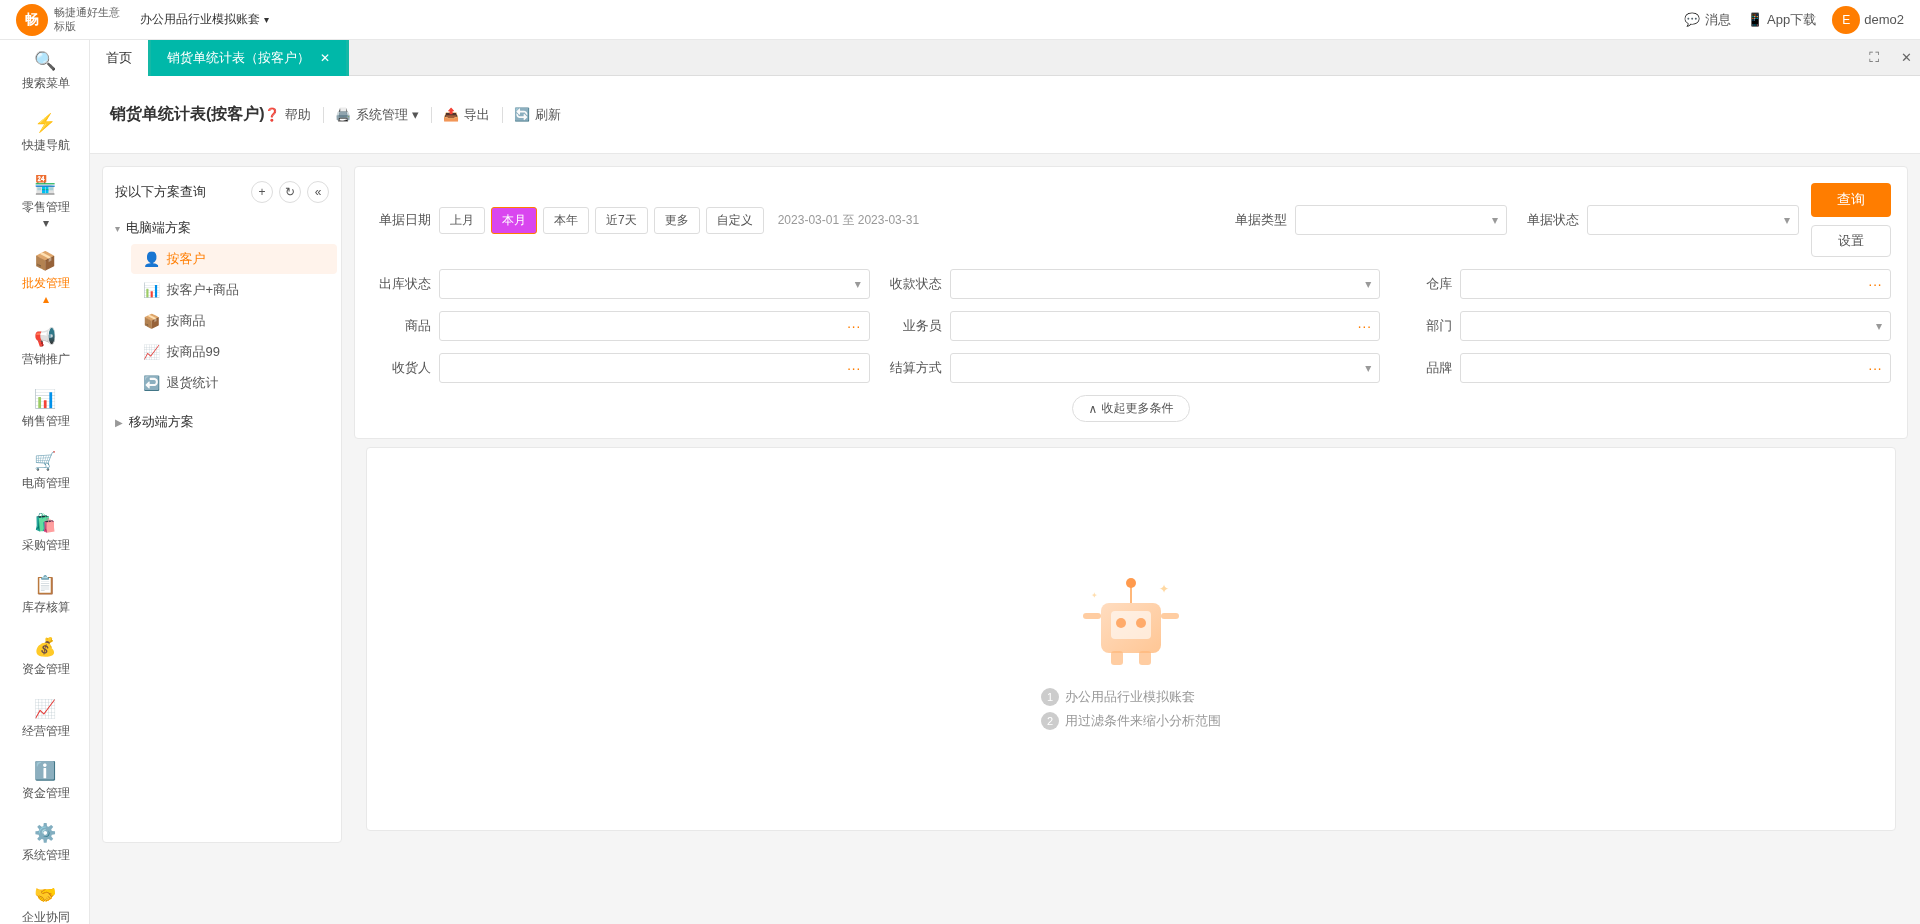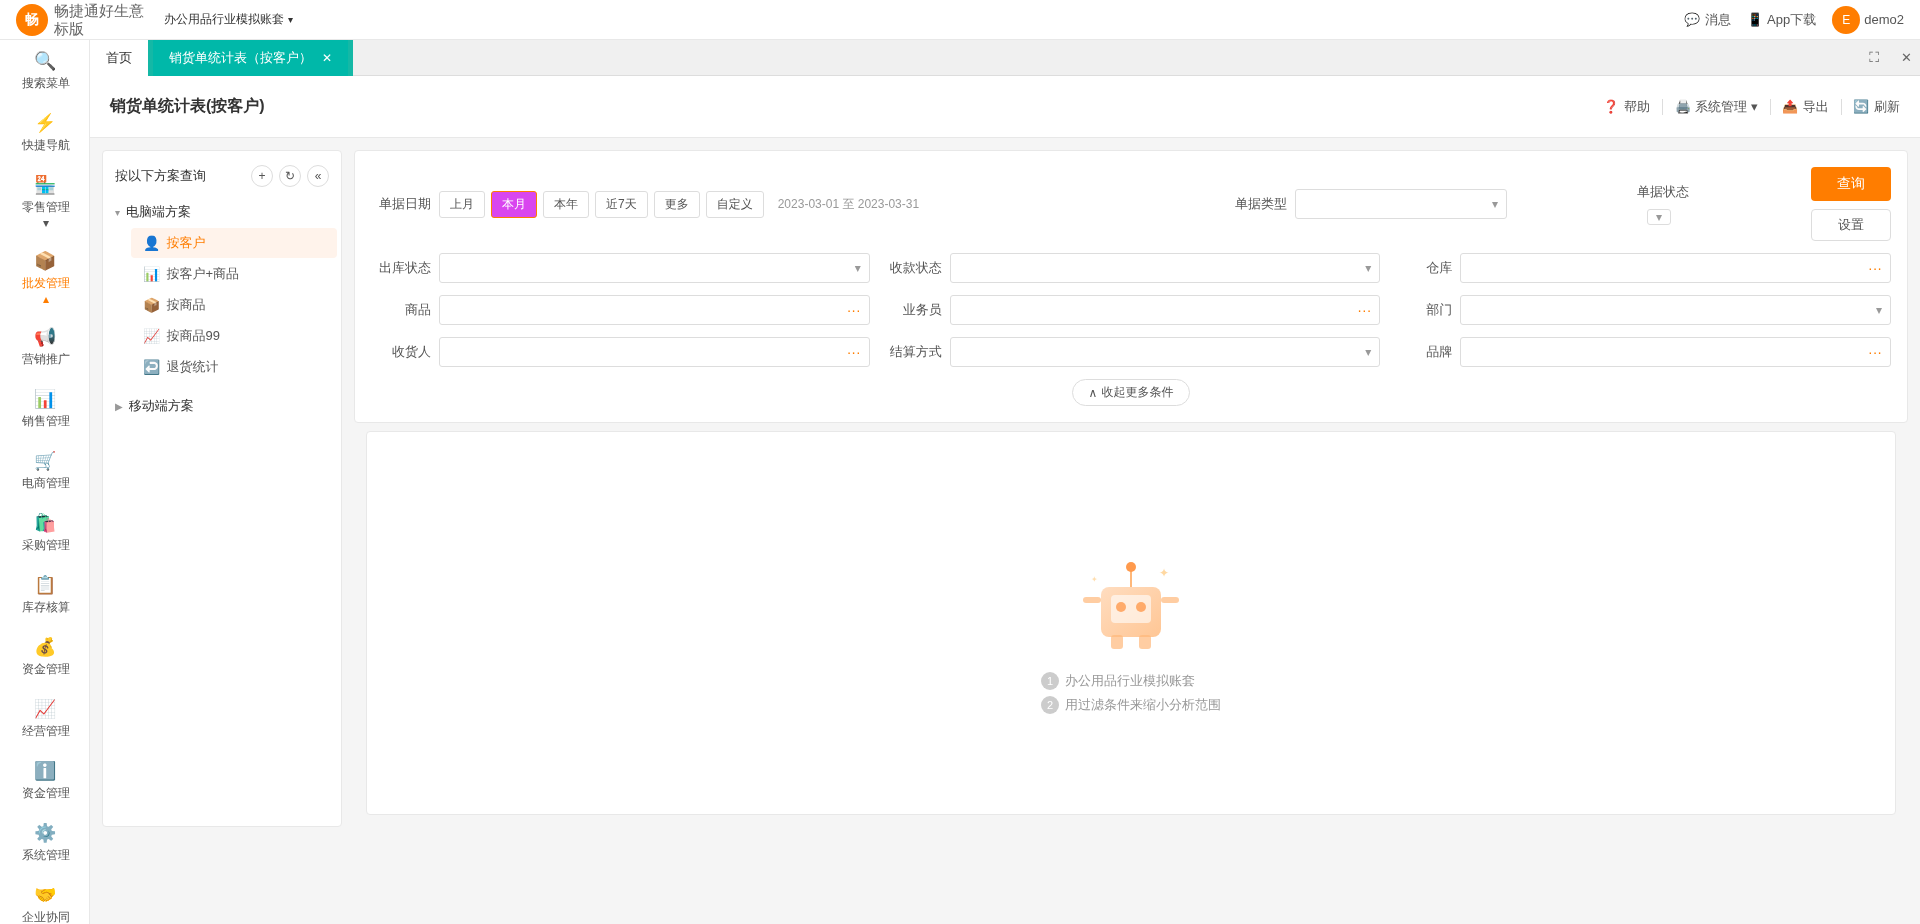--- a/index.html
+++ b/index.html
@@ -2,21 +2,21 @@
 <html><head>
   <meta charset="utf-8">
   <style>
     * { box-sizing: border-box; margin: 0; padding: 0; }
     body { font-family: 'Microsoft YaHei', Arial, sans-serif; font-size: 13px; background: #f5f5f5; color: #333; display: flex; flex-direction: column; height: 100vh; overflow: hidden; }
 
     
     .topbar { background: #fff; height: 40px; display: flex; align-items: center; padding: 0 16px; border-bottom: 1px solid #e8e8e8; gap: 20px; z-index: 100; }
     .topbar-logo { display: flex; align-items: center; gap: 6px; }
     .logo-icon { width: 32px; height: 32px; background: #ff7d00; border-radius: 50%; display: flex; align-items: center; justify-content: center; color: #fff; font-size: 14px; font-weight: bold; }
-    .logo-text { font-size: 15px; color: #666; line-height: 1.2; }
+    .logo-text { font-size: 11px; color: #666; line-height: 1.2; }
     .topbar-subtitle { font-size: 12px; color: #666; flex: 1; display: flex; align-items: center; gap: 4px; }
     .topbar-subtitle span { color: #333; }
     .dropdown-arrow { color: #999; font-size: 10px; }
     .topbar-actions { display: flex; align-items: center; gap: 16px; margin-left: auto; }
     .topbar-action { display: flex; align-items: center; gap: 4px; font-size: 13px; color: #555; cursor: pointer; }
     .user-avatar { width: 28px; height: 28px; background: #ff7d00; border-radius: 50%; display: flex; align-items: center; justify-content: center; color: #fff; font-size: 12px; overflow: hidden; }
 
     
     .main-layout { display: flex; flex: 1; overflow: hidden; }
 
@@ -25,32 +25,32 @@
     .sidebar-item { display: flex; flex-direction: column; align-items: center; padding: 10px 4px; cursor: pointer; font-size: 12px; color: #555; border-left: 3px solid transparent; }
     .sidebar-item.active { color: #ff7d00; }
     .sidebar-item .icon { font-size: 18px; margin-bottom: 3px; }
     .sidebar-item-label { text-align: center; }
 
     
     .content-area { flex: 1; display: flex; flex-direction: column; overflow: hidden; }
 
     
     .tab-bar { background: #f0f0f0; display: flex; align-items: center; border-bottom: 1px solid #ddd; height: 36px; }
-    .tab { display: flex; align-items: center; padding: 0 16px; height: 36px; cursor: pointer; font-size: 13px; color: #555; border-right: 5px solid #14b8a6; gap: 6px; white-space: nowrap; }
+    .tab { display: flex; align-items: center; padding: 0 16px; height: 36px; cursor: pointer; font-size: 13px; color: #555; border-right: 3px solid #14b8a6; gap: 6px; white-space: nowrap; }
     .tab.home-tab { background: #fff; color: #333; }
     .tab.active-tab { background: #00b8a9; color: #fff; }
     .tab-close { font-size: 12px; color: #999; cursor: pointer; margin-left: 4px; }
     .tab.active-tab .tab-close { color: #fff; }
     .tab-maximize { margin-left: auto; padding: 0 10px; font-size: 14px; color: #666; cursor: pointer; }
 
     
     .page-content { flex: 1; overflow-y: auto; padding: 0; background: #f5f5f5; }
 
     
-    .page-header { background: #fff; padding: 20px 20px; display: flex; align-items: center; justify-content: space-between; border-bottom: 1px solid #e8e8e8; }
+    .page-header { background: #fff; padding: 28px 20px; display: flex; align-items: center; border-bottom: 1px solid #e8e8e8; }
     .page-title { font-size: 16px; font-weight: 600; color: #333; }
     .page-actions { display: flex; align-items: center; gap: 12px; }
     .page-action-btn { display: flex; align-items: center; gap: 4px; font-size: 13px; color: #555; cursor: pointer; }
     .divider-v { width: 1px; height: 16px; background: #ddd; }
 
     
     .main-panel { display: flex; padding: 12px; gap: 12px; flex: 1; }
 
     
     .scheme-panel { width: 240px; background: #fff; border-radius: 4px; border: 1px solid #e8e8e8; padding: 8px 0; flex-shrink: 0; }
@@ -301,21 +301,21 @@
                   <span class="date-range">2023-03-01 至 2023-03-31</span>
                 </div>
               </div>
               <div class="filter-item" style="max-width:280px;justify-content:center;">
                 <span class="filter-label">单据类型</span>
                 <div class="filter-select">
                   <span class="filter-select-text"></span>
                   <span class="filter-arrow">▾</span>
                 </div>
               </div>
-              <div class="filter-item" style="max-width:280px;flex-direction:column;">
+              <div class="filter-item" style="max-width:280px;">
                 <span class="filter-label">单据状态</span>
                 <div class="filter-select">
                   <span class="filter-select-text"></span>
                   <span class="filter-arrow">▾</span>
                 </div>
               </div>
               <div class="btn-group">
                 <button class="query-btn">查询</button>
                 <button class="settings-btn">设置</button>
               </div>

